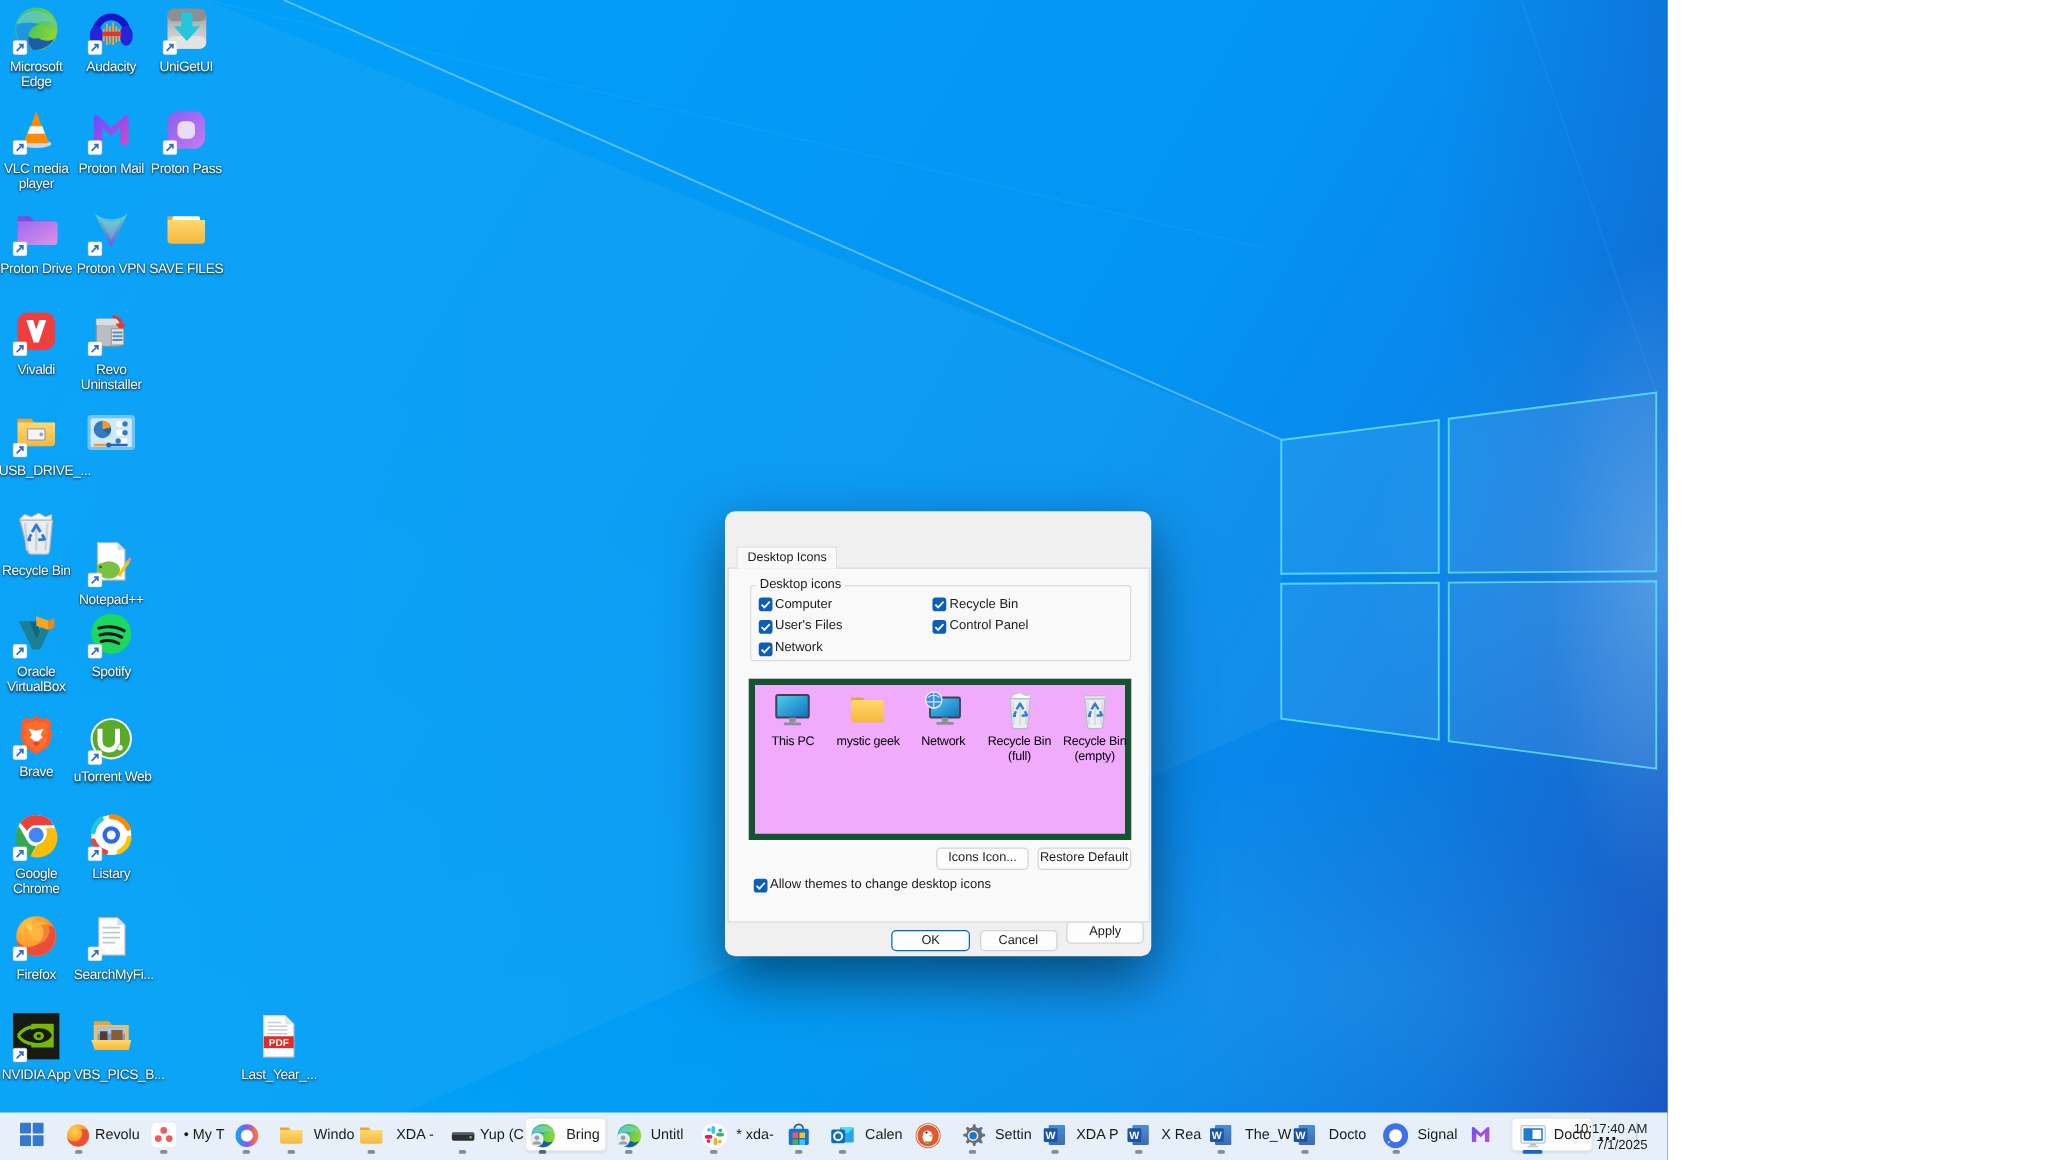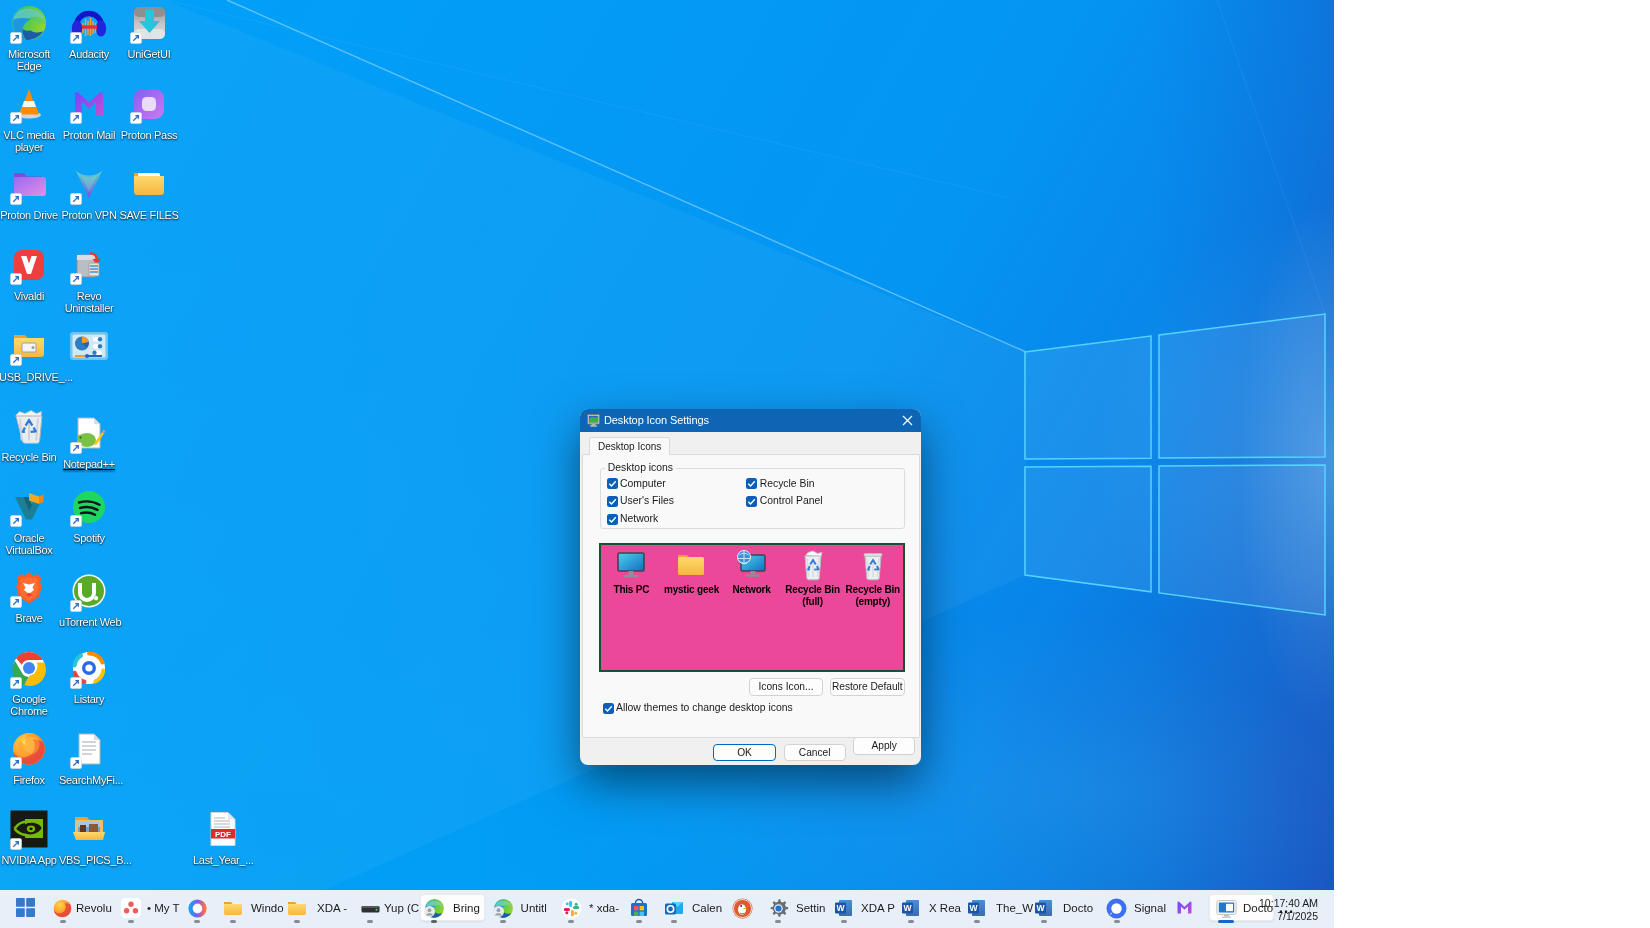--- a/index.html
+++ b/index.html
@@ -23,21 +23,21 @@
          font-size:10px; text-align:center; line-height:17px; white-space:nowrap;}
   #page { position:absolute; left:2px; top:45px; width:337.5px; height:283.5px;
           background:#f9f9f9; border:1px solid #dadada; border-radius:1px; z-index:1;}
   .gbox { position:absolute; left:16.8px; top:12.5px; width:304.8px; height:61px;
           border:1px solid #dcdcdc; border-radius:3px; }
   .gboxlbl { position:absolute; left:4px; top:-6.5px; background:#f9f9f9; padding:0 3px; font-size:10.4px; white-space:nowrap;}
   .cb { position:absolute; width:11px; height:11px; background:#0b5fb8; border-radius:2.5px; }
   .cb svg { display:block; }
   .cblbl { position:absolute; font-size:10.4px; white-space:nowrap; }
   #list { position:absolute; left:15.9px; top:87.9px; width:306.3px; height:128.8px;
-          background:#ec4899; border:2px solid #14532d;font-weight:bold; }
+          background:#f0abfc; border:5px solid #14532d; }
   .litem { position:absolute; width:60px; text-align:center; top:4px;}
   .litem .nm { font-size:10px; margin-top:1px; line-height:11.8px; color:#000; letter-spacing:-0.2px;}
   .wbtn { position:absolute; height:17.5px; background:#fdfdfd; border:1px solid #d2d2d2;
           border-radius:4px; font-size:10.2px; text-align:center; color:#1a1a1a; line-height:15.5px; white-space:nowrap;}
   
   #tb { position:absolute; left:0; top:890px; width:1650px; height:38px; background:#e7eff8; }
   .tbi { position:absolute; top:898px; }
   .tblbl { position:absolute; top:901.5px; font-size:11.5px; color:#1b1b1b; white-space:nowrap; }
   .ind { position:absolute; top:920px; width:6px; height:2.5px; border-radius:1.5px; background:#878c91; }
   .clock { position:absolute; right:16px; top:897px; font-size:10.5px; color:#1b1b1b;
@@ -363,21 +363,21 @@
     <svg class="ic" width="38" height="38" viewBox="0 0 38 38">
       <path d="M6,8 l3.5,-3.5 5.5,2 6,-3 5.5,3 5,-2 -0.5,5.5 -25,0 z" fill="#f2f4f6" stroke="#b6bcc3" stroke-width="0.8"></path>
       <path d="M6,9 h26 l-2.4,25 a2.5,2.5 0 0 1 -2.5,2.3 h-12.2 a2.5,2.5 0 0 1 -2.5,-2.3 z" fill="#e9edf0" stroke="#adb4bb" stroke-width="1"></path>
       <path d="M10,11.5 l1.7,22 M19,11.5 v22 M28,11.5 l-1.7,22" stroke="#cdd3d9" stroke-width="2" fill="none"></path>
       <g fill="none" stroke="#2e7cd6" stroke-width="2.3" stroke-linejoin="round">
             <path d="M15.6,18.6 l3.4,-5.6 3.4,5.6 M23.7,20.5 l2,3.9 -5.1,0.5 M14.9,24.8 l-2.1,0 2.1,-4.4"></path>
           </g>
     </svg>
     <div class="lbl">Recycle Bin</div>
   </div>
-  <div class="cell" style="left:59px; top:414px;text-decoration:underline;">
+  <div class="cell" style="left:59px; top:430px;">
     <svg class="ic" width="38" height="38" viewBox="0 0 38 38">
       <path d="M8,4 h16 l6,6 v24 h-22 z" fill="#fff" stroke="#b0b6bc" stroke-width="1"></path>
       <path d="M24,4 l6,6 h-6 z" fill="#d8dde2"></path>
       <ellipse cx="17" cy="26" rx="9" ry="7" fill="#7ac143"></ellipse>
       <circle cx="11" cy="24" r="3.5" fill="#7ac143"></circle>
       <circle cx="10.5" cy="23.5" r="1" fill="#2a5a10"></circle>
       <path d="M24,30 l8,-12 2,1.5 -8,12 z" fill="#f5c518"></path>
       <path d="M32,18 l2,1.5 1.5,-2.5 -2,-1.5 z" fill="#e88a8a"></path>
     </svg>
     <svg class="sa" width="12" height="12" viewBox="0 0 12 12">
@@ -533,33 +533,20 @@
       <path d="M10,8 h11 M10,11 h16 M10,14 h16 M10,17 h16" stroke="#c9cdd2" stroke-width="1.3"></path>
       <rect x="7" y="19" width="24" height="9.5" fill="#e02b2b"></rect>
       <text x="19" y="26.5" font-size="8" font-weight="bold" fill="#fff" text-anchor="middle" font-family="Liberation Sans">PDF</text>
     </svg>
     <div class="lbl">Last_Year_...</div>
   </div>
 </div>
 <div id="shortcuts"></div>
 
 <div id="dlg">
-  <div id="dlgtitle">
-    <svg style="position:absolute;left:7px;top:5px" width="13" height="13" viewBox="0 0 13 13">
-      <rect x="0.5" y="0.5" width="12" height="9.5" rx="1" fill="#d6d2c6" stroke="#7a7a72"></rect>
-      <rect x="1.8" y="1.8" width="9.4" height="6.6" fill="#2a64c8"></rect>
-      <path d="M1.8,5 l3,-2.2 4,1 2.4,-1.6 v6.2 h-9.4 z" fill="#3fae49"></path>
-      <rect x="4.5" y="10" width="4" height="1.6" fill="#b9b5a9"></rect>
-      <rect x="3.2" y="11.4" width="6.6" height="1.2" fill="#d6d2c6"></rect>
-    </svg>
-    <div class="t">Desktop Icon Settings</div>
-    <svg style="position:absolute;right:8px;top:6px" width="11" height="11" viewBox="0 0 11 11">
-      <path d="M1,1 L10,10 M10,1 L1,10" stroke="#ffffff" stroke-width="1.2"></path>
-    </svg>
-  </div>
   <div id="tab">Desktop Icons</div>
   <div id="page">
     <div class="gbox">
       <div class="gboxlbl">Desktop icons</div>
     </div>
     <div id="cbs">
       <div class="cb" style="left:23.5px; top:23.2px;">
             <svg width="11" height="11" viewBox="0 0 11 11">
               <path d="M2.3,5.7 L4.5,7.9 L8.8,3.3" stroke="#fff" stroke-width="1.4" fill="none"></path>
             </svg>

